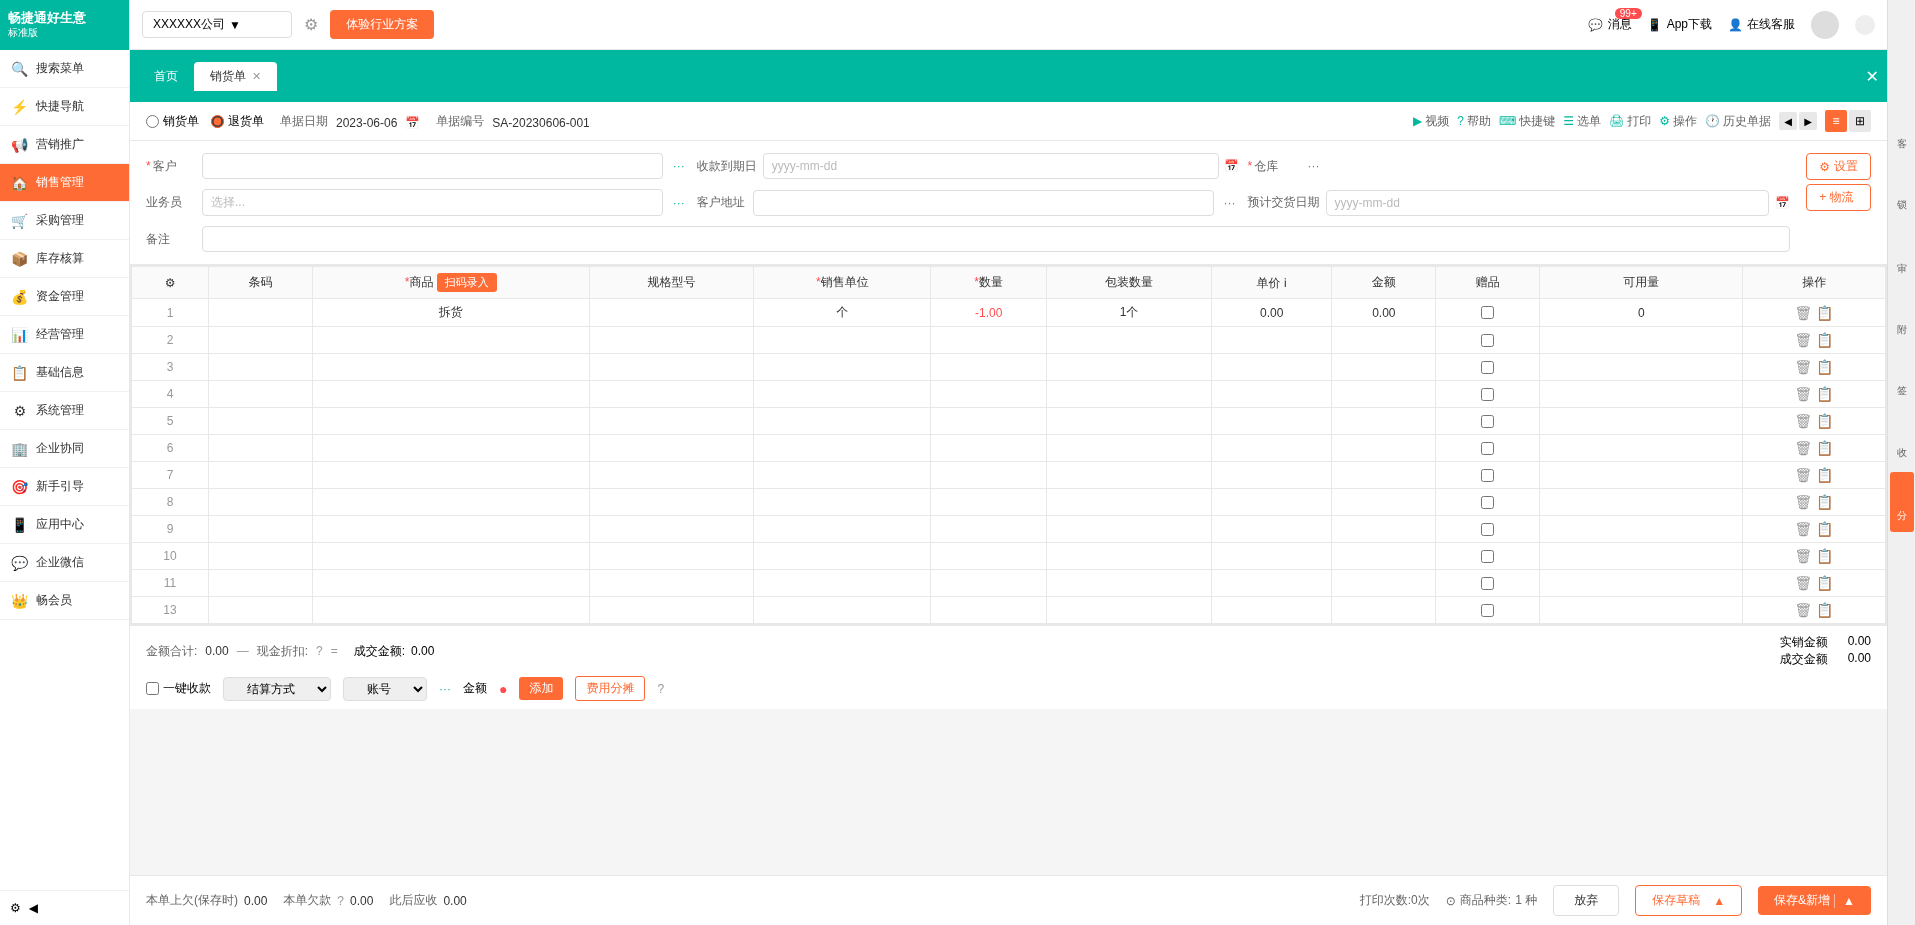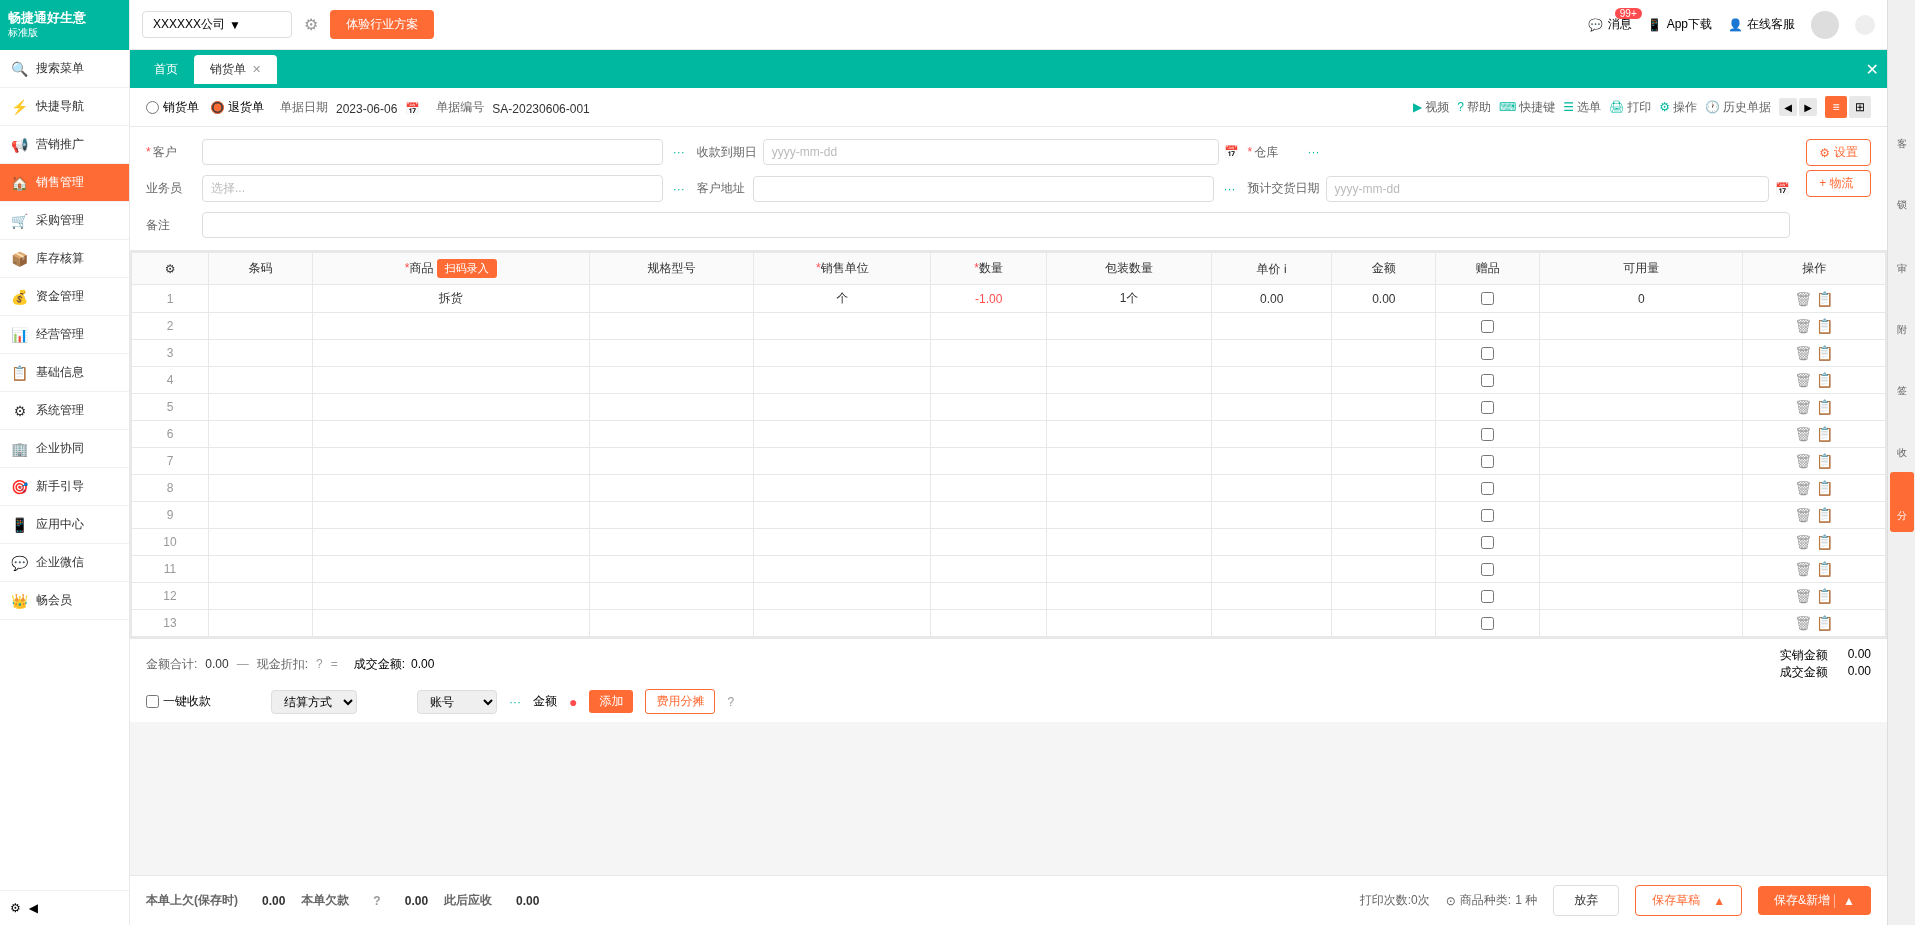--- a/index.html
+++ b/index.html
@@ -25,21 +25,21 @@
     .gear-icon { color: #999; font-size: 16px; cursor: pointer; }
     .trial-btn { background: #ff6b35; color: #fff; border: none; padding: 6px 16px; border-radius: 4px; cursor: pointer; font-size: 12px; }
     .topbar-right { margin-left: auto; display: flex; align-items: center; gap: 16px; }
     .topbar-msg { display: flex; align-items: center; gap: 4px; cursor: pointer; position: relative; }
     .badge { background: #ff4d4f; color: #fff; border-radius: 10px; padding: 0 5px; font-size: 10px; position: absolute; top: -8px; right: -10px; }
     .topbar-app { display: flex; align-items: center; gap: 4px; cursor: pointer; }
     .topbar-service { display: flex; align-items: center; gap: 4px; cursor: pointer; }
     .avatar { width: 28px; height: 28px; background: #ddd; border-radius: 50%; }
 
     
-    .tabbar { background: #00b8a0; height: 38px; display: flex; align-items: center; padding: 0 8px; }
+    .tabbar { background: #00b8a0; height: 52px; display: flex; align-items: center; padding: 0 8px; }
     .tab { padding: 6px 16px; cursor: pointer; color: rgba(255,255,255,0.8); font-size: 13px; display: flex; align-items: center; gap: 6px; }
     .tab.active { background: #fff; color: #333; border-radius: 4px 4px 0 0; }
     .tab-close { color: #999; cursor: pointer; font-size: 11px; }
     .tab-home { color: #fff; }
     .close-all { margin-left: auto; color: #fff; cursor: pointer; font-size: 16px; }
 
     
     .content { flex: 1; background: #f5f5f5; overflow-y: auto; padding: 0; display: flex; flex-direction: column; }
 
     
@@ -93,28 +93,28 @@
     .form-footer { background: #fff; padding: 8px 16px; border-top: 1px solid #e8e8e8; }
     .footer-row1 { display: flex; align-items: center; gap: 16px; margin-bottom: 8px; }
     .footer-amount { display: flex; align-items: center; gap: 8px; }
     .footer-amount .label { color: #666; }
     .footer-amount .value { color: #333; font-weight: 500; }
     .dash { color: #999; }
     .equal { color: #999; }
     .deal-amount { display: flex; align-items: center; gap: 6px; }
     .footer-row2 { display: flex; align-items: center; gap: 12px; }
     .checkbox-label { display: flex; align-items: center; gap: 4px; }
-    .select-field { border: 1px solid #ddd; padding: 3px 8px; border-radius: 4px; min-width: 80px; margin-left: 48px; }
+    .select-field { border: 1px solid #ddd; padding: 3px 19px; border-radius: 4px; min-width: 80px; }
     .add-btn { background: #ff6b35; color: #fff; border: none; padding: 3px 10px; border-radius: 3px; cursor: pointer; }
     .split-btn { border: 1px solid #ff6b35; color: #ff6b35; background: #fff; padding: 3px 10px; border-radius: 3px; cursor: pointer; }
     .help-icon { color: #999; cursor: pointer; }
 
     
     .bottom-bar { background: #fff; border-top: 1px solid #e8e8e8; height: 50px; display: flex; align-items: center; padding: 0 16px; gap: 16px; }
-    .bottom-info { display: flex; align-items: center; gap: 24px; font-weight: bold; }
+    .bottom-info { display: flex; align-items: center; gap: 6px; }
     .bottom-info .label { color: #666; }
     .bottom-info .value { color: #333; }
     .bottom-right { margin-left: auto; display: flex; align-items: center; gap: 16px; }
     .print-info { color: #666; }
     .product-type { display: flex; align-items: center; gap: 4px; color: #666; }
     .discard-btn { border: 1px solid #ddd; background: #fff; padding: 6px 20px; border-radius: 4px; cursor: pointer; color: #333; }
     .save-draft-btn { border: 1px solid #ff6b35; background: #fff; color: #ff6b35; padding: 6px 16px; border-radius: 4px; cursor: pointer; display: flex; align-items: center; gap: 4px; }
     .save-new-btn { background: #ff6b35; color: #fff; border: none; padding: 6px 16px; border-radius: 4px; cursor: pointer; display: flex; align-items: center; gap: 4px; }
     .split-chevron { border-left: 1px solid rgba(255,255,255,0.5); padding-left: 8px; }
 
@@ -627,43 +627,20 @@
               </td>
       <td></td>
       <td>
         <div class="action-icons">
           <span class="act-icon">🗑</span>
           <span class="act-icon">📋</span>
         </div>
       </td>
     </tr>
             <tr>
-      <td class="row-num">12</td>
-      <td></td>
-      <td></td>
-      <td></td>
-      <td></td>
-      <td class=""></td>
-      <td></td>
-      <td></td>
-      <td></td>
-      <td>
-                <div class="checkbox-cell">
-                  <input type="checkbox" style="">
-                </div>
-              </td>
-      <td></td>
-      <td>
-        <div class="action-icons">
-          <span class="act-icon">🗑</span>
-          <span class="act-icon">📋</span>
-        </div>
-      </td>
-    </tr>
-            <tr>
       <td class="row-num">13</td>
       <td></td>
       <td></td>
       <td></td>
       <td></td>
       <td class=""></td>
       <td></td>
       <td></td>
       <td></td>
       <td>

